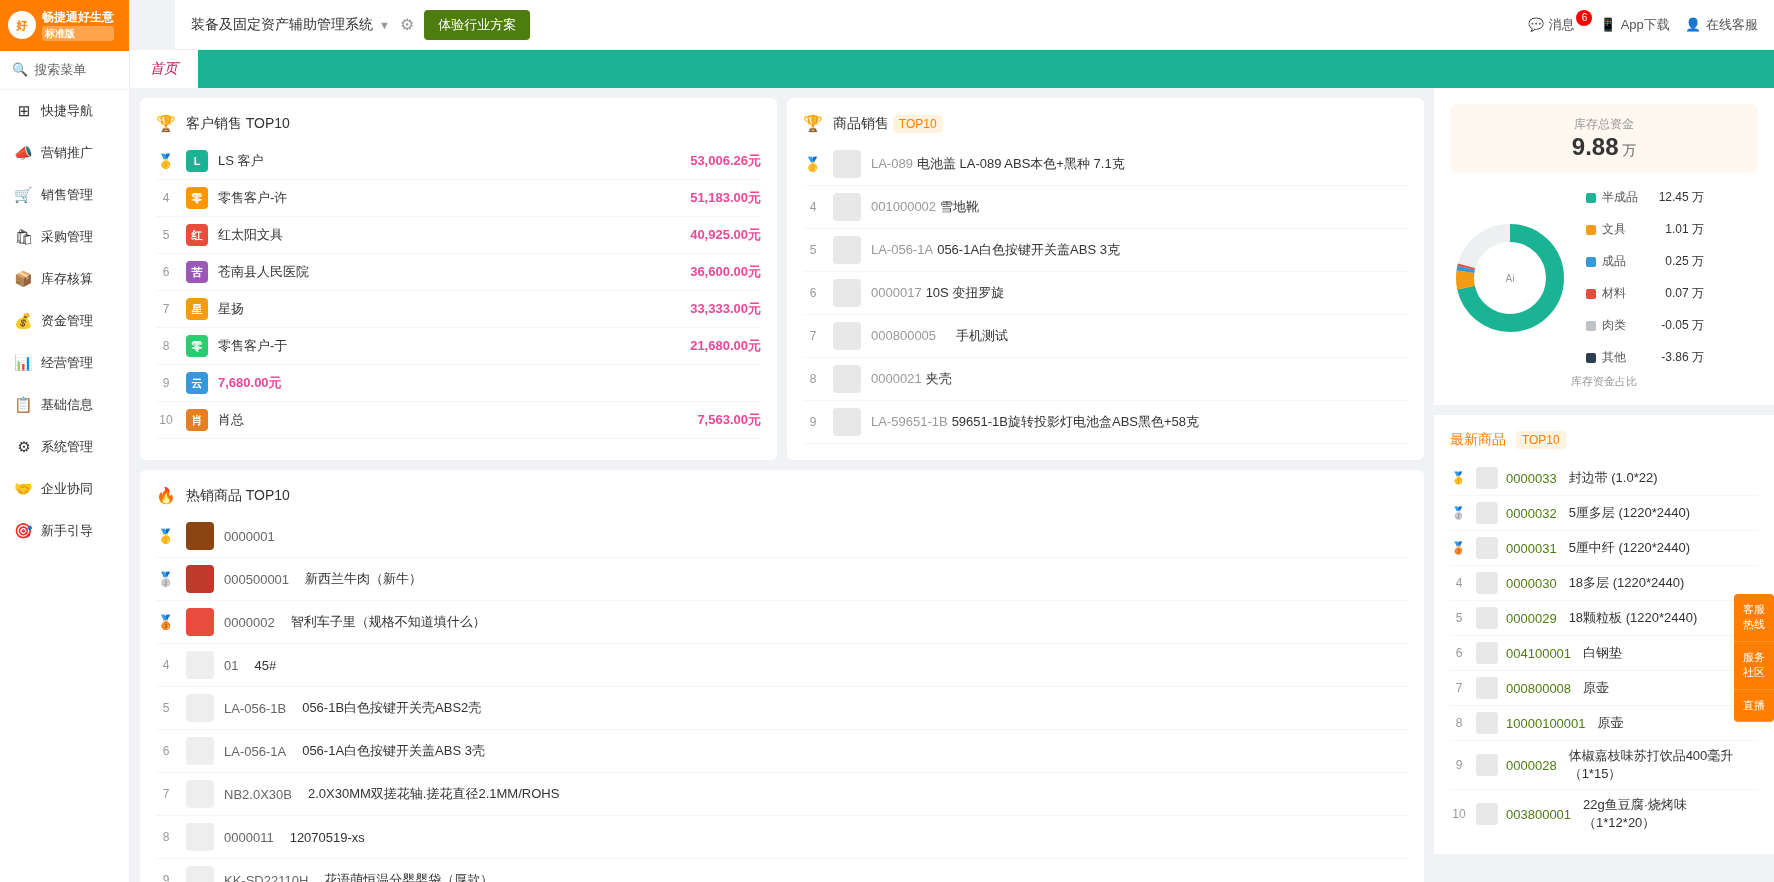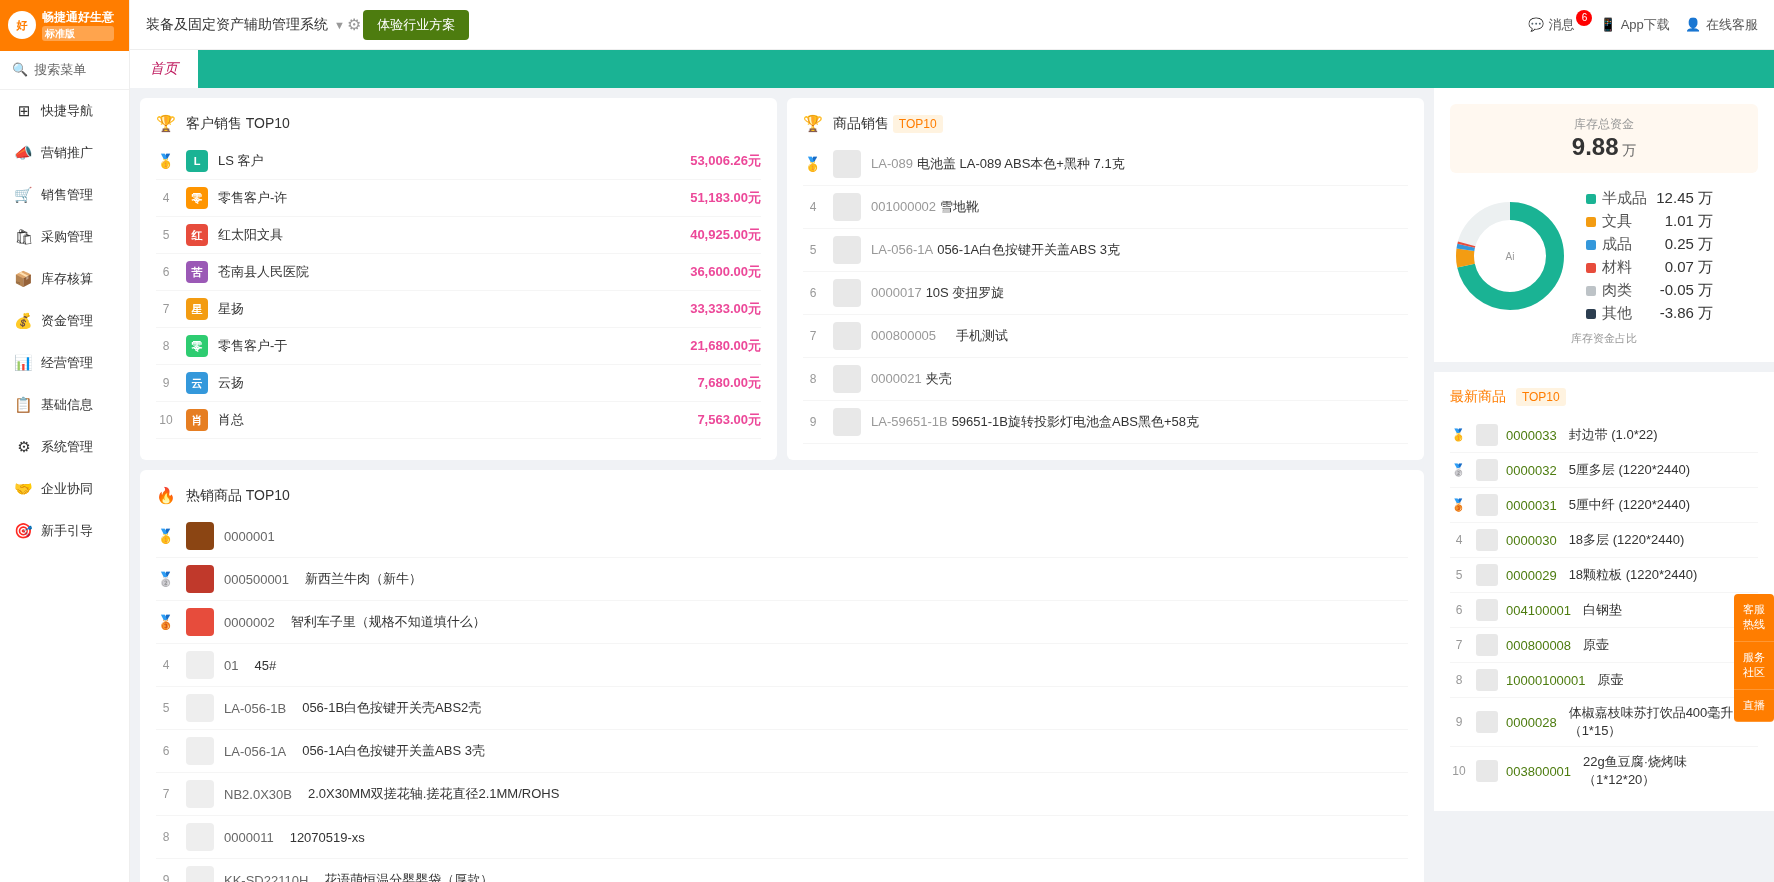--- a/index.html
+++ b/index.html
@@ -62,22 +62,23 @@
       flex-direction: column;
       overflow: hidden;
     }
     .topbar {
       background: #fff;
       border-bottom: 1px solid #eee;
       display: flex;
       align-items: center;
       padding: 0 16px;
       height: 50px;
-      gap: 2px;
+      gap: 10px;
       flex-shrink: 0;
+      margin-left: 45px;
     }
     .topbar-system-name {
       font-size: 14px; color: #333; display: flex; align-items: center; gap: 6px;
     }
     .topbar-system-name .dropdown-icon { color: #999; font-size: 11px; }
     .topbar-gear { color: #999; cursor: pointer; font-size: 16px; }
     .topbar-btn {
       background: #4d7c0f;
       color: #fff;
       border: none;
@@ -190,21 +191,21 @@
     .inventory-total .label { color: #999; font-size: 12px; }
     .inventory-total .amount { font-size: 24px; font-weight: bold; color: #333; }
     .inventory-total .unit { font-size: 14px; color: #666; }
 
     
     .donut-container {
       display: flex;
       align-items: center;
       gap: 16px;
     }
-    .legend { display: flex; flex-direction: column; gap: 4px; font-size: 15px; }
+    .legend { display: flex; flex-direction: column; gap: 15px; font-size: 12px; }
     .legend-item { display: flex; align-items: center; gap: 6px; }
     .legend-dot { width: 10px; height: 10px; border-radius: 2px; flex-shrink: 0; }
     .legend-label { color: #555; flex: 1; }
     .legend-value { color: #333; font-weight: 500; text-align: right; min-width: 60px; }
     .inventory-footer { text-align: center; font-size: 11px; color: #999; margin-top: 8px; }
 
     
     .latest-products { background: #fff; padding: 16px; }
     .section-title { font-size: 14px; font-weight: 500; margin-bottom: 12px; color: #333; }
     .section-title span { color: #ff7d00; }
@@ -398,21 +399,20 @@
             </li>
             <li class="ranking-item">
               <span class="rank-num">8</span>
               <div class="avatar-tag" style="background:#2ecc71;">零</div>
               <span class="rank-name">零售客户-于</span>
               <span class="rank-amount">21,680.00元</span>
             </li>
             <li class="ranking-item">
               <span class="rank-num">9</span>
               <div class="avatar-tag" style="background:#3498db;">云</div>
-              <span class="rank-name">云扬</span>
               <span class="rank-amount">7,680.00元</span>
             </li>
             <li class="ranking-item">
               <span class="rank-num">10</span>
               <div class="avatar-tag" style="background:#e67e22;">肖</div>
               <span class="rank-name">肖总</span>
               <span class="rank-amount">7,563.00元</span>
             </li>
           </ul>
         </div>

